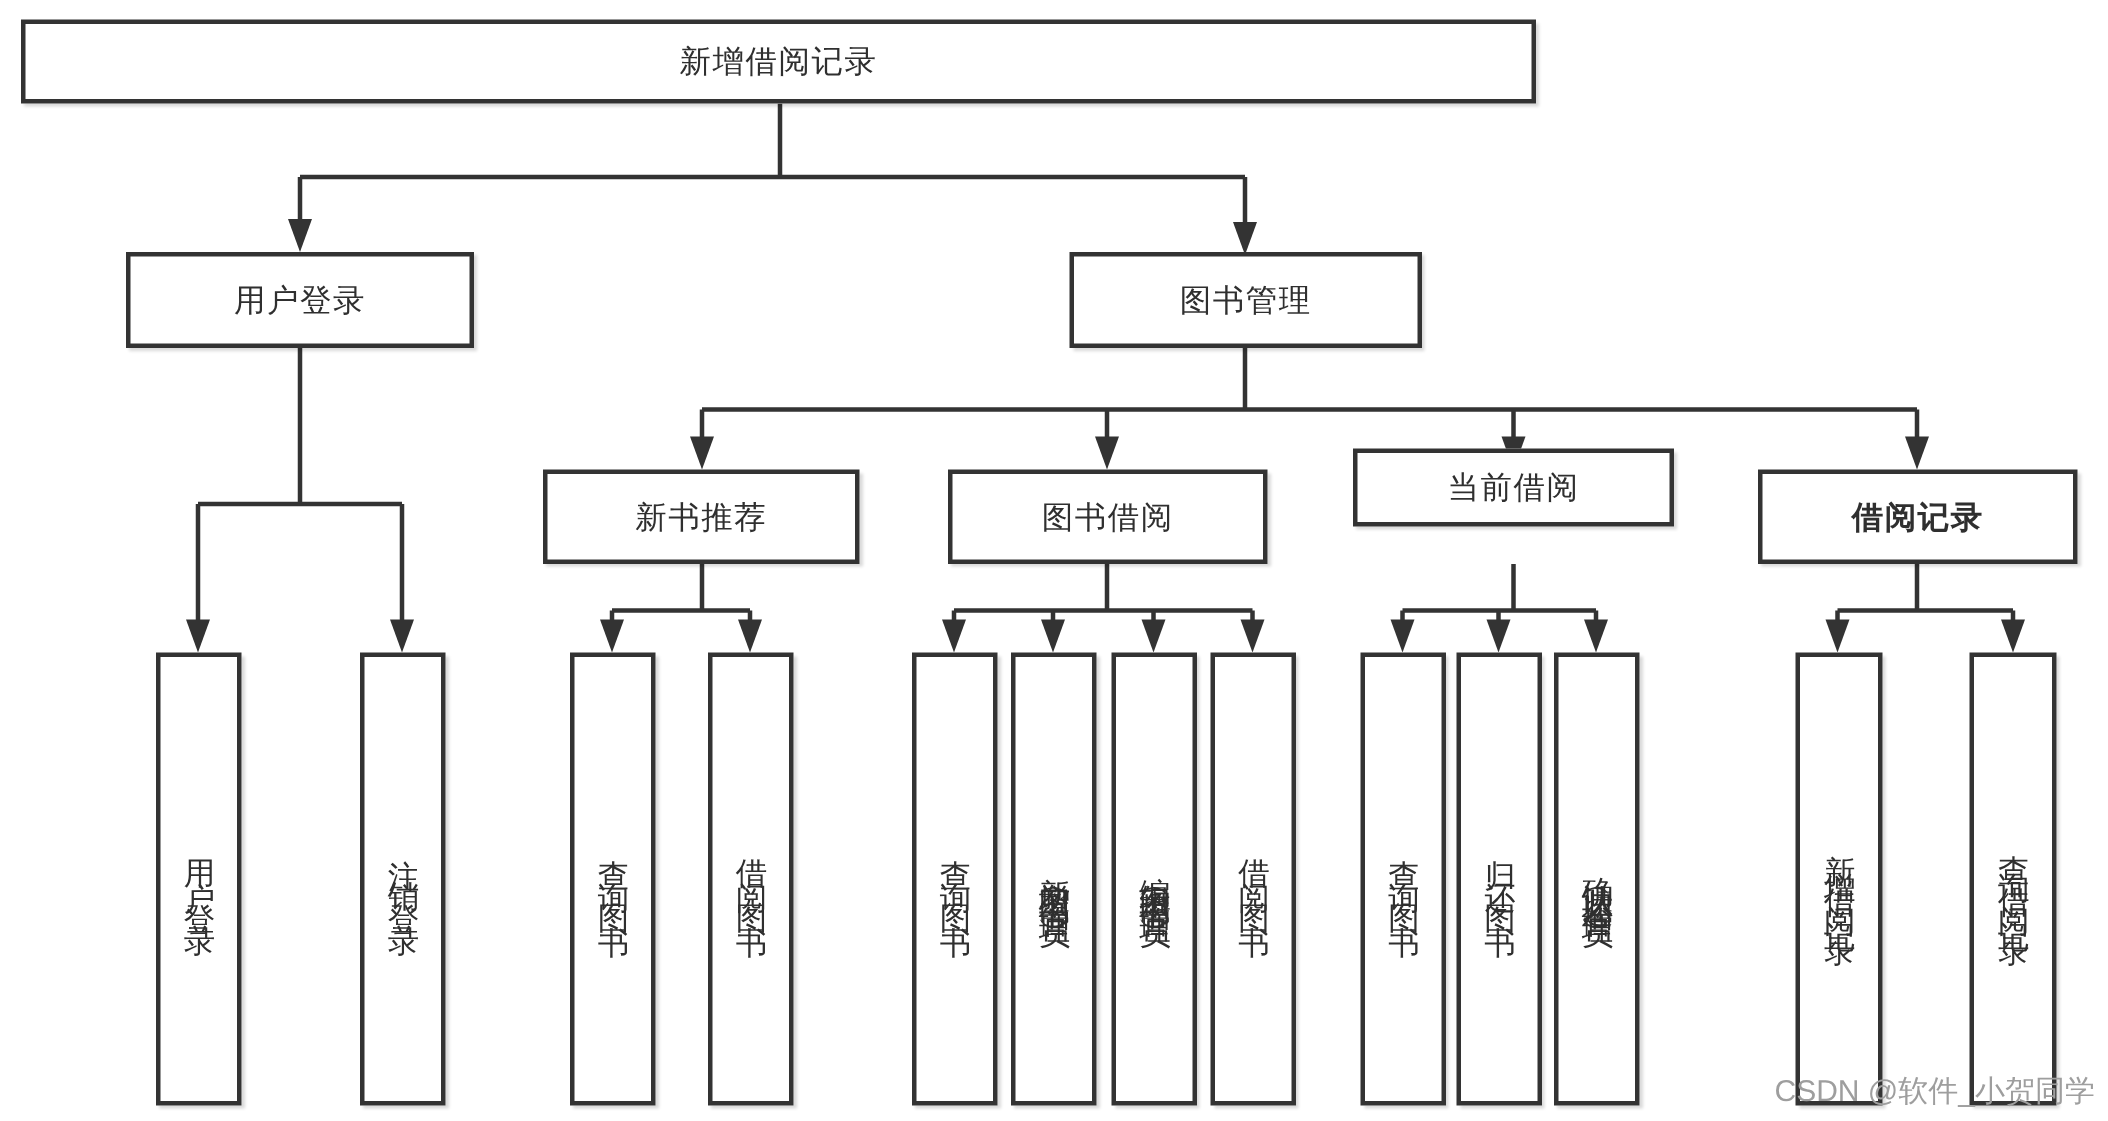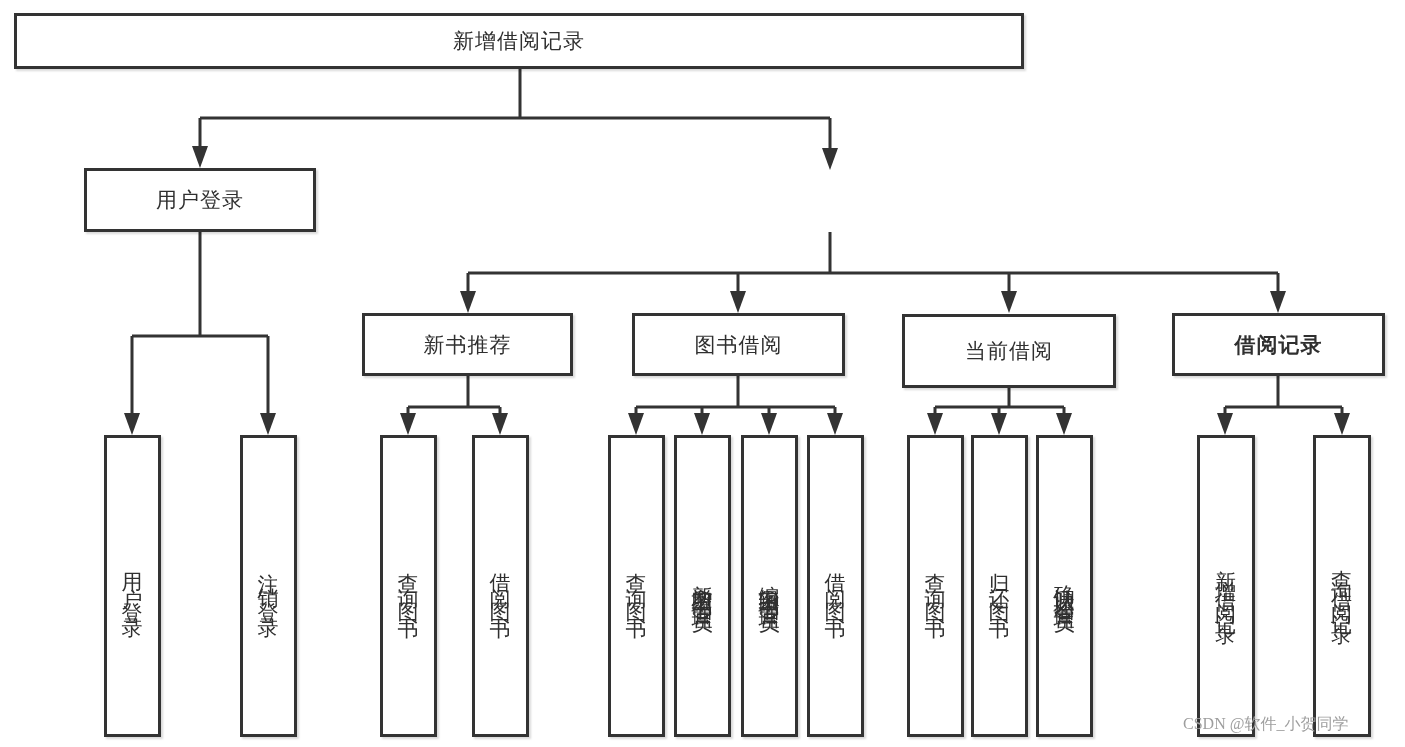--- a/index.html
+++ b/index.html
@@ -50,25 +50,24 @@
     text-orientation: mixed;
     font-size: 21px;
     line-height: 1;
     white-space: nowrap;
   }
   .watermark {
     position: absolute;
     left: 1183px;
     top: 714px;
     width: 215px;
-    font-size: 16px;
+    font-size: 20px;
     color: var(--watermark, #9e9e9e);
     white-space: nowrap;
     z-index: 3;
-    font-family: Liberation Serif, serif;
   }
 </style>
 </head>
 <body style="--line: #333333; --box-border: #333333; --box-fill: #ffffff; --text: #2f2f2f; --watermark: #9e9e9e;">
 
 <div class="stage">
 
   <svg class="connectors" viewBox="0 0 1405 747" xmlns="http://www.w3.org/2000/svg">
 
     <path class="ln" d="M520,69 V118 M200,118 H830 M200,118 V150 M830,118 V152"></path>
@@ -105,28 +104,31 @@
     <polygon class="ah" points="1342,435 1334,413 1350,413"></polygon>
   </svg>
 
   <div class="box h" style="left:14px; top:13px; width:1010px; height:56px;">
     <span>新增借阅记录</span>
   </div>
 
   <div class="box h" style="left:84px; top:168px; width:232px; height:64px;">
     <span>用户登录</span>
   </div>
+  <div class="box h" style="left:713px; top:168px; width:235px; height:64px;">
+    <span>图书管理</span>
+  </div>
 
   <div class="box h" style="left:362px; top:313px; width:211px; height:63px;">
     <span>新书推荐</span>
   </div>
   <div class="box h" style="left:632px; top:313px; width:213px; height:63px;">
     <span>图书借阅</span>
   </div>
-  <div class="box h" style="left:902px; top:314px; width:214px; height:74px;">
+  <div class="box h" style="left:902px; top:299px; width:214px; height:52px;">
     <span>当前借阅</span>
   </div>
   <div class="box h" style="left:1172px; top:313px; width:213px; height:63px;font-weight:bold;">
     <span>借阅记录</span>
   </div>
 
   <div class="box v" style="left:104px; top:435px; width:57px; height:302px;">
     <span style="letter-spacing: 15px;">用户登录</span>
   </div>
   <div class="box v" style="left:240px; top:435px; width:57px; height:302px;">

